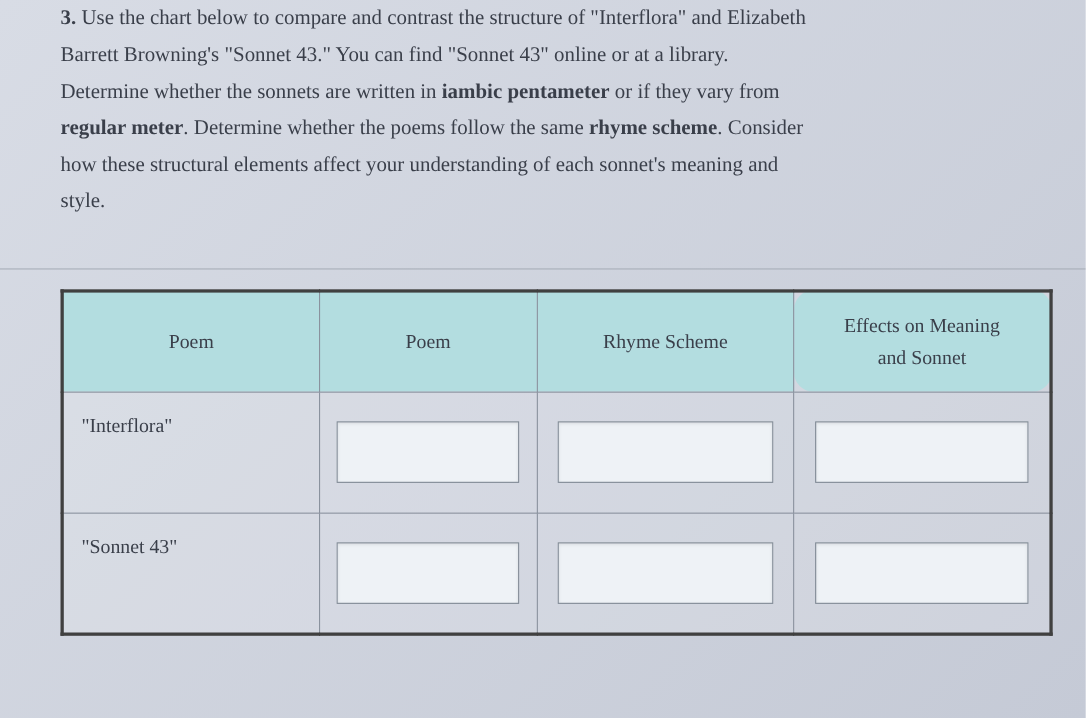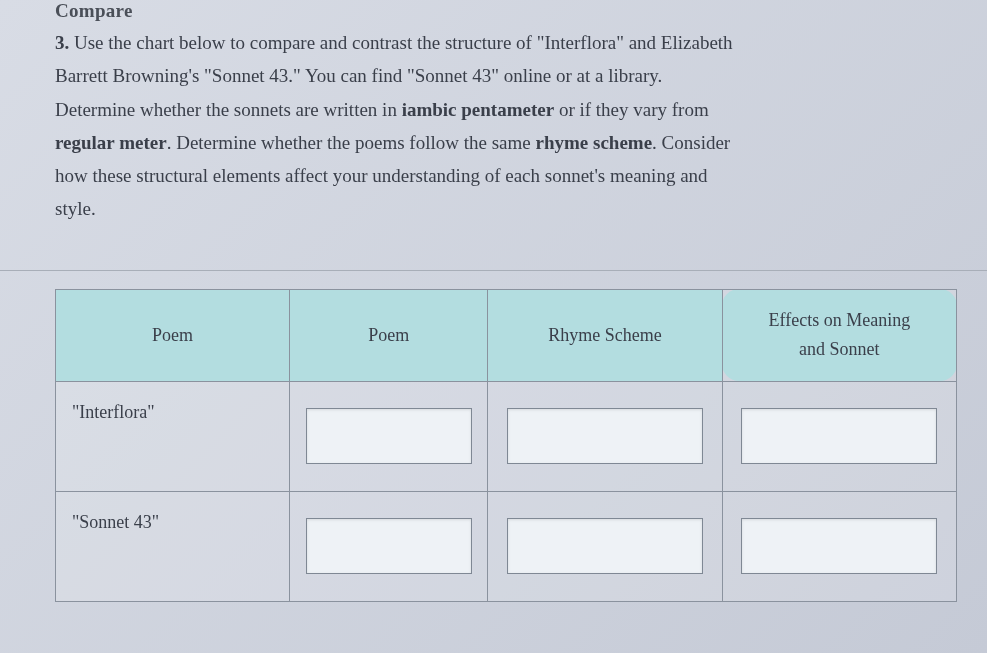--- a/index.html
+++ b/index.html
@@ -32,21 +32,21 @@
   .instructions .bold { font-weight: bold; }
   .divider {
     border: none;
     border-top: 1px solid #a8aeb8;
     margin: 0 -30px 18px -55px;
   }
   .chart {
     width: 100%;
     border-collapse: collapse;
     background: rgba(255,255,255,0.15);
-    border: 1px solid #404040;
+    border: 3px solid #404040;
   }
   .chart th, .chart td {
     border: 1px solid #8a929e;
     padding: 0;
     vertical-align: middle;
     text-align: center;
     font-weight: normal;
   }
   .chart th {
     background: #b3dde0;
@@ -82,21 +82,20 @@
     font-size: 16px;
     padding: 6px 8px;
     resize: none;
   }
 </style>
 </head>
 <body>
 
 <div class="page">
 
-  <div class="section-heading">Compare</div>
 
   <p class="instructions">
     <span class="qnum">3.</span><span> Use the chart below to compare and contrast the structure of "Interflora" and Elizabeth Barrett Browning's "Sonnet 43." You can find "Sonnet 43" online or at a library. Determine whether the sonnets are written in </span><span class="bold">iambic pentameter</span><span> or if they vary from </span><span class="bold">regular meter</span><span>. Determine whether the poems follow the same </span><span class="bold">rhyme scheme</span><span>. Consider how these structural elements affect your understanding of each sonnet's meaning and style.</span>
   </p>
 
   <hr class="divider">
 
   <table class="chart">
     <thead>
       <tr>

